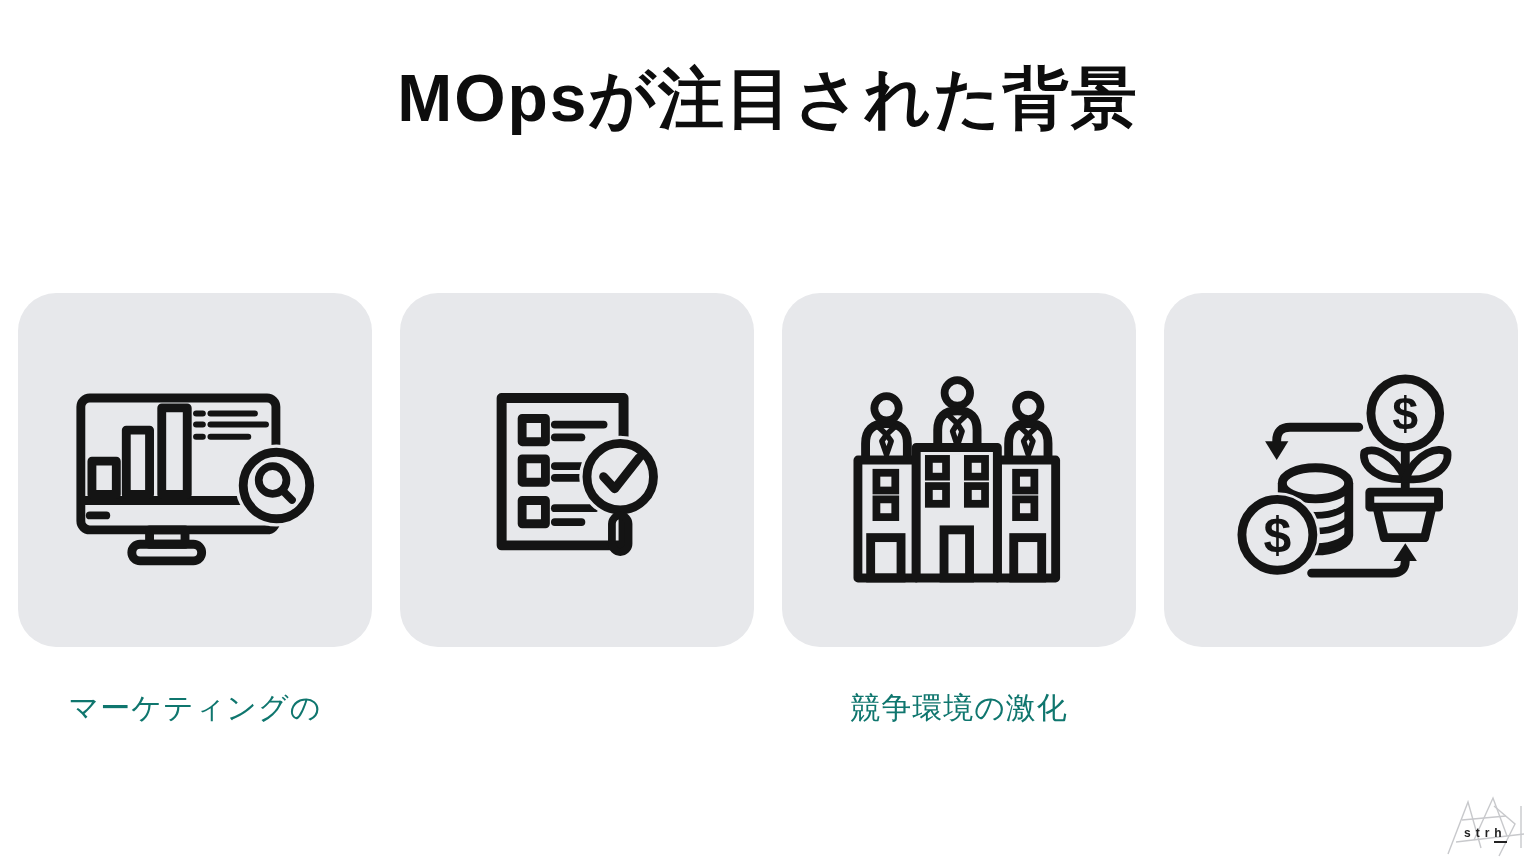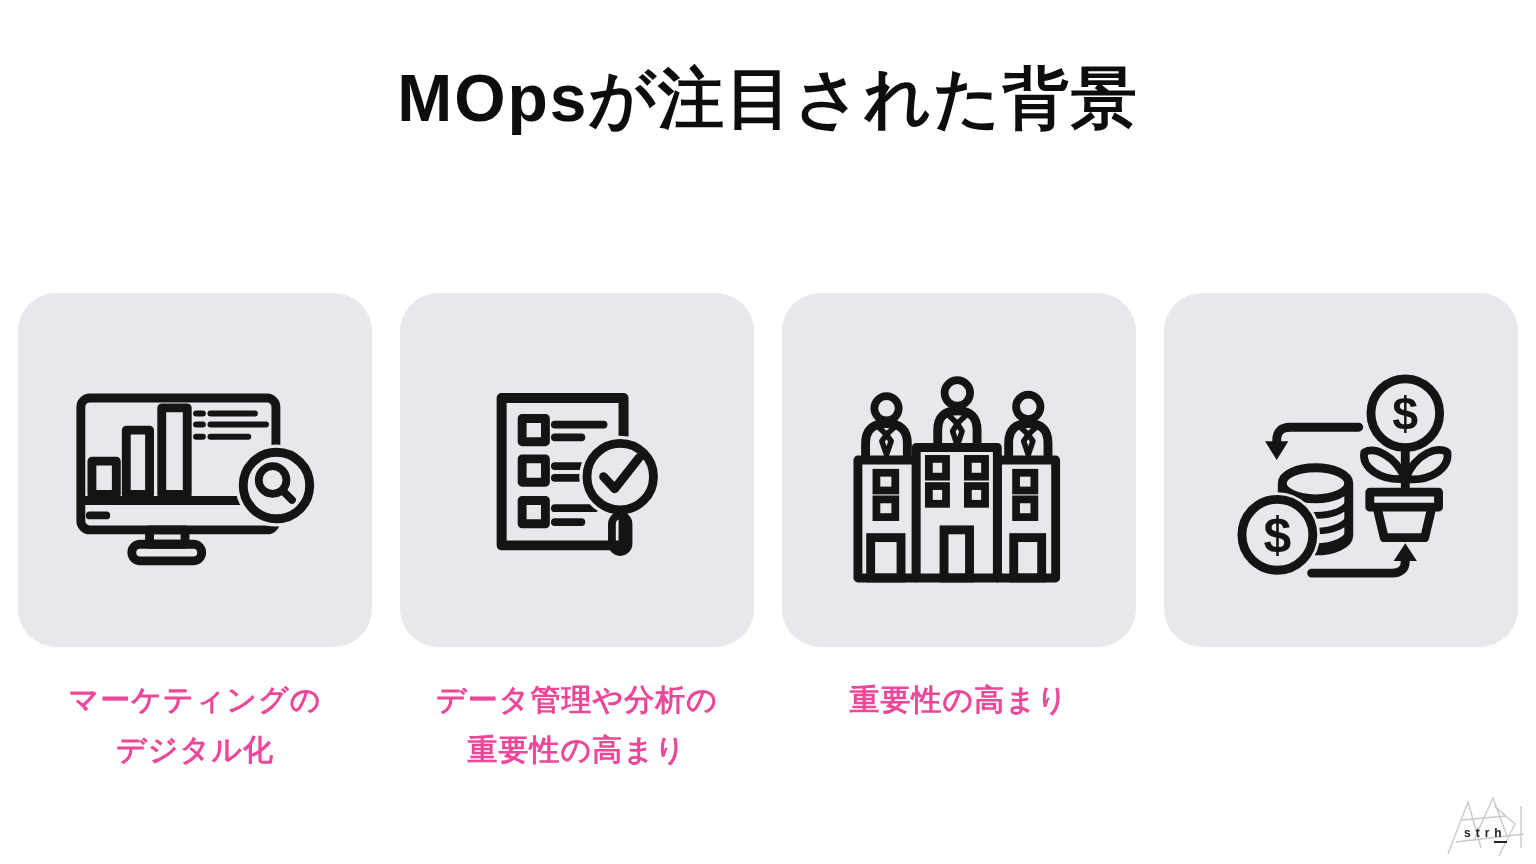--- a/index.html
+++ b/index.html
@@ -17,22 +17,22 @@
     position:absolute;top:293px;left:18px;width:1500px;
     display:flex;justify-content:space-between;
   }
   .card-col{width:354px;display:flex;flex-direction:column;align-items:center;}
   .card{
     width:354px;height:354px;background:#e7e8eb;border-radius:38px;
     display:flex;align-items:center;justify-content:center;
   }
   .card svg{display:block;}
   .caption{
-    margin-top:28px;text-align:center;font-size:30px;font-weight:700;
-    line-height:1.65;letter-spacing:1px;color:#ec4899;
+    margin-top:36px;text-align:center;font-size:30px;font-weight:400;
+    line-height:1.65;letter-spacing:1px;color:#0f766e;
   }
   .caption span{display:block;}
   .logo{
     position:absolute;right:2px;bottom:4px;width:98px;height:66px;
   }
   .logo svg{position:absolute;left:0;top:0;}
   .logo-text{
     position:absolute;left:28px;top:32px;font-size:12px;font-weight:700;
     letter-spacing:5px;color:#222222;white-space:nowrap;
   }
@@ -69,21 +69,20 @@
               <line x1="134" y1="90" x2="168" y2="90"></line>
           </g>
           <circle cx="193.5" cy="134" r="30" fill="#e7e8eb" stroke="#e7e8eb" stroke-width="14"></circle>
           <circle cx="193.5" cy="134" r="30" fill="none" stroke="#141414" stroke-width="8"></circle>
           <circle cx="190" cy="129" r="12.5" fill="none" stroke="#141414" stroke-width="7"></circle>
           <line x1="199" y1="138.5" x2="207.5" y2="147" stroke="#141414" stroke-width="7" stroke-linecap="round"></line>
         </svg>
       </div>
       <div class="caption">
         <span>マーケティングの</span>
-        <span>デジタル化</span>
       </div>
     </div>
 
     <div class="card-col">
       <div class="card">
         <svg viewBox="0 0 240 240" width="266" height="266">
           <rect x="52" y="55" width="110" height="133" fill="none" stroke="#141414" stroke-width="9" stroke-linejoin="round"></rect>
           <g fill="none" stroke="#141414" stroke-width="8" stroke-linejoin="round">
             <rect x="70.5" y="73.5" width="21" height="21"></rect>
             <rect x="70.5" y="110" width="21" height="21"></rect>
@@ -96,24 +95,20 @@
               <line x1="100" y1="127" x2="124" y2="127"></line>
             <line x1="100" y1="154.5" x2="136" y2="154.5"></line>
               <line x1="100" y1="167" x2="124" y2="167"></line>
           </g>
           <circle cx="159" cy="126" r="30" fill="#e7e8eb" stroke="#e7e8eb" stroke-width="14"></circle>
           <circle cx="159" cy="126" r="30" fill="none" stroke="#141414" stroke-width="8"></circle>
           <path d="M144 126 L154 137 L176 109" fill="none" stroke="#141414" stroke-width="8" stroke-linecap="round" stroke-linejoin="round"></path>
           <line x1="159" y1="156" x2="159" y2="161" stroke="#141414" stroke-width="6"></line>
           <rect x="151.5" y="161" width="15" height="33" rx="7.5" fill="none" stroke="#141414" stroke-width="7"></rect>
         </svg>
-      </div>
-      <div class="caption">
-        <span>データ管理や分析の</span>
-        <span>重要性の高まり</span>
       </div>
     </div>
 
     <div class="card-col">
       <div class="card">
         <svg viewBox="0 0 240 240" width="266" height="266">
           <g fill="none" stroke="#141414" stroke-width="7">
             <circle cx="54.6" cy="64.3" r="11"></circle>
             <circle cx="118.5" cy="50.5" r="11.5"></circle>
             <circle cx="182.5" cy="63" r="11"></circle>
@@ -147,21 +142,21 @@
             <rect x="171.5" y="146.5" width="16.5" height="16"></rect>
           </g>
           <g fill="none" stroke="#141414" stroke-width="8">
             <rect x="40.3" y="181" width="27.4" height="36.4"></rect>
             <rect x="106.5" y="174" width="23" height="43.4"></rect>
             <rect x="169.4" y="181" width="25.2" height="36.4"></rect>
           </g>
         </svg>
       </div>
       <div class="caption">
-        <span>重要性の高まり</span>
+        <span>競争環境の激化</span>
       </div>
     </div>
 
     <div class="card-col">
       <div class="card">
         <svg viewBox="0 0 240 240" width="266" height="266">
           <path d="M136 81.4 L74 81.4 Q62 81.4 62 93.4 L62 96" fill="none" stroke="#141414" stroke-width="8" stroke-linecap="round"></path>
           <polygon points="51.5,94 72.5,94 62,111" fill="#141414"></polygon>
           <path d="M93.5 213 L166 213 Q178 213 178 202 L178 200" fill="none" stroke="#141414" stroke-width="8" stroke-linecap="round"></path>
           <polygon points="167.5,202 188.5,202 178,186" fill="#141414"></polygon>

